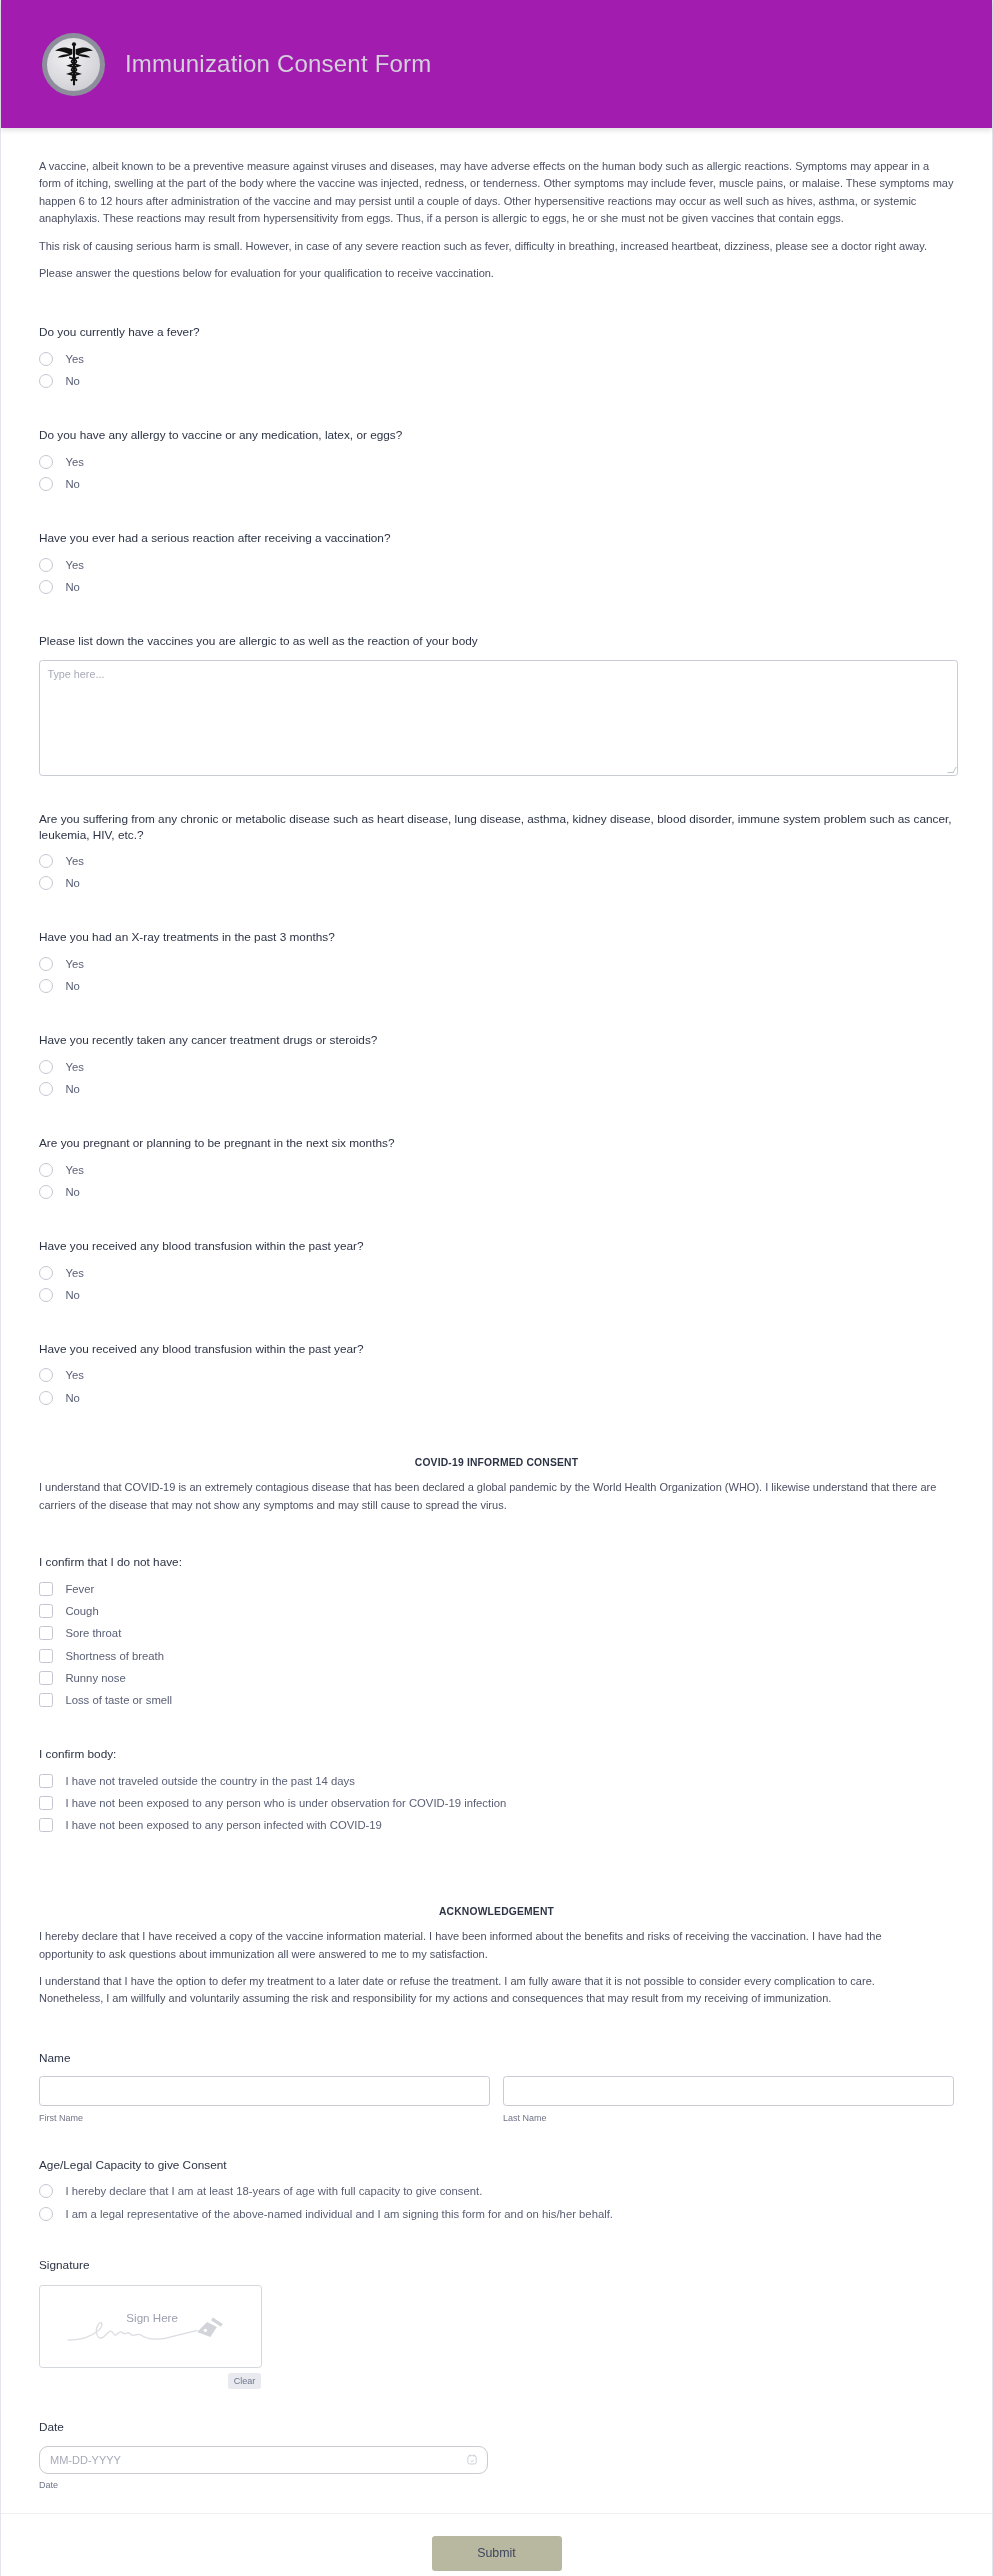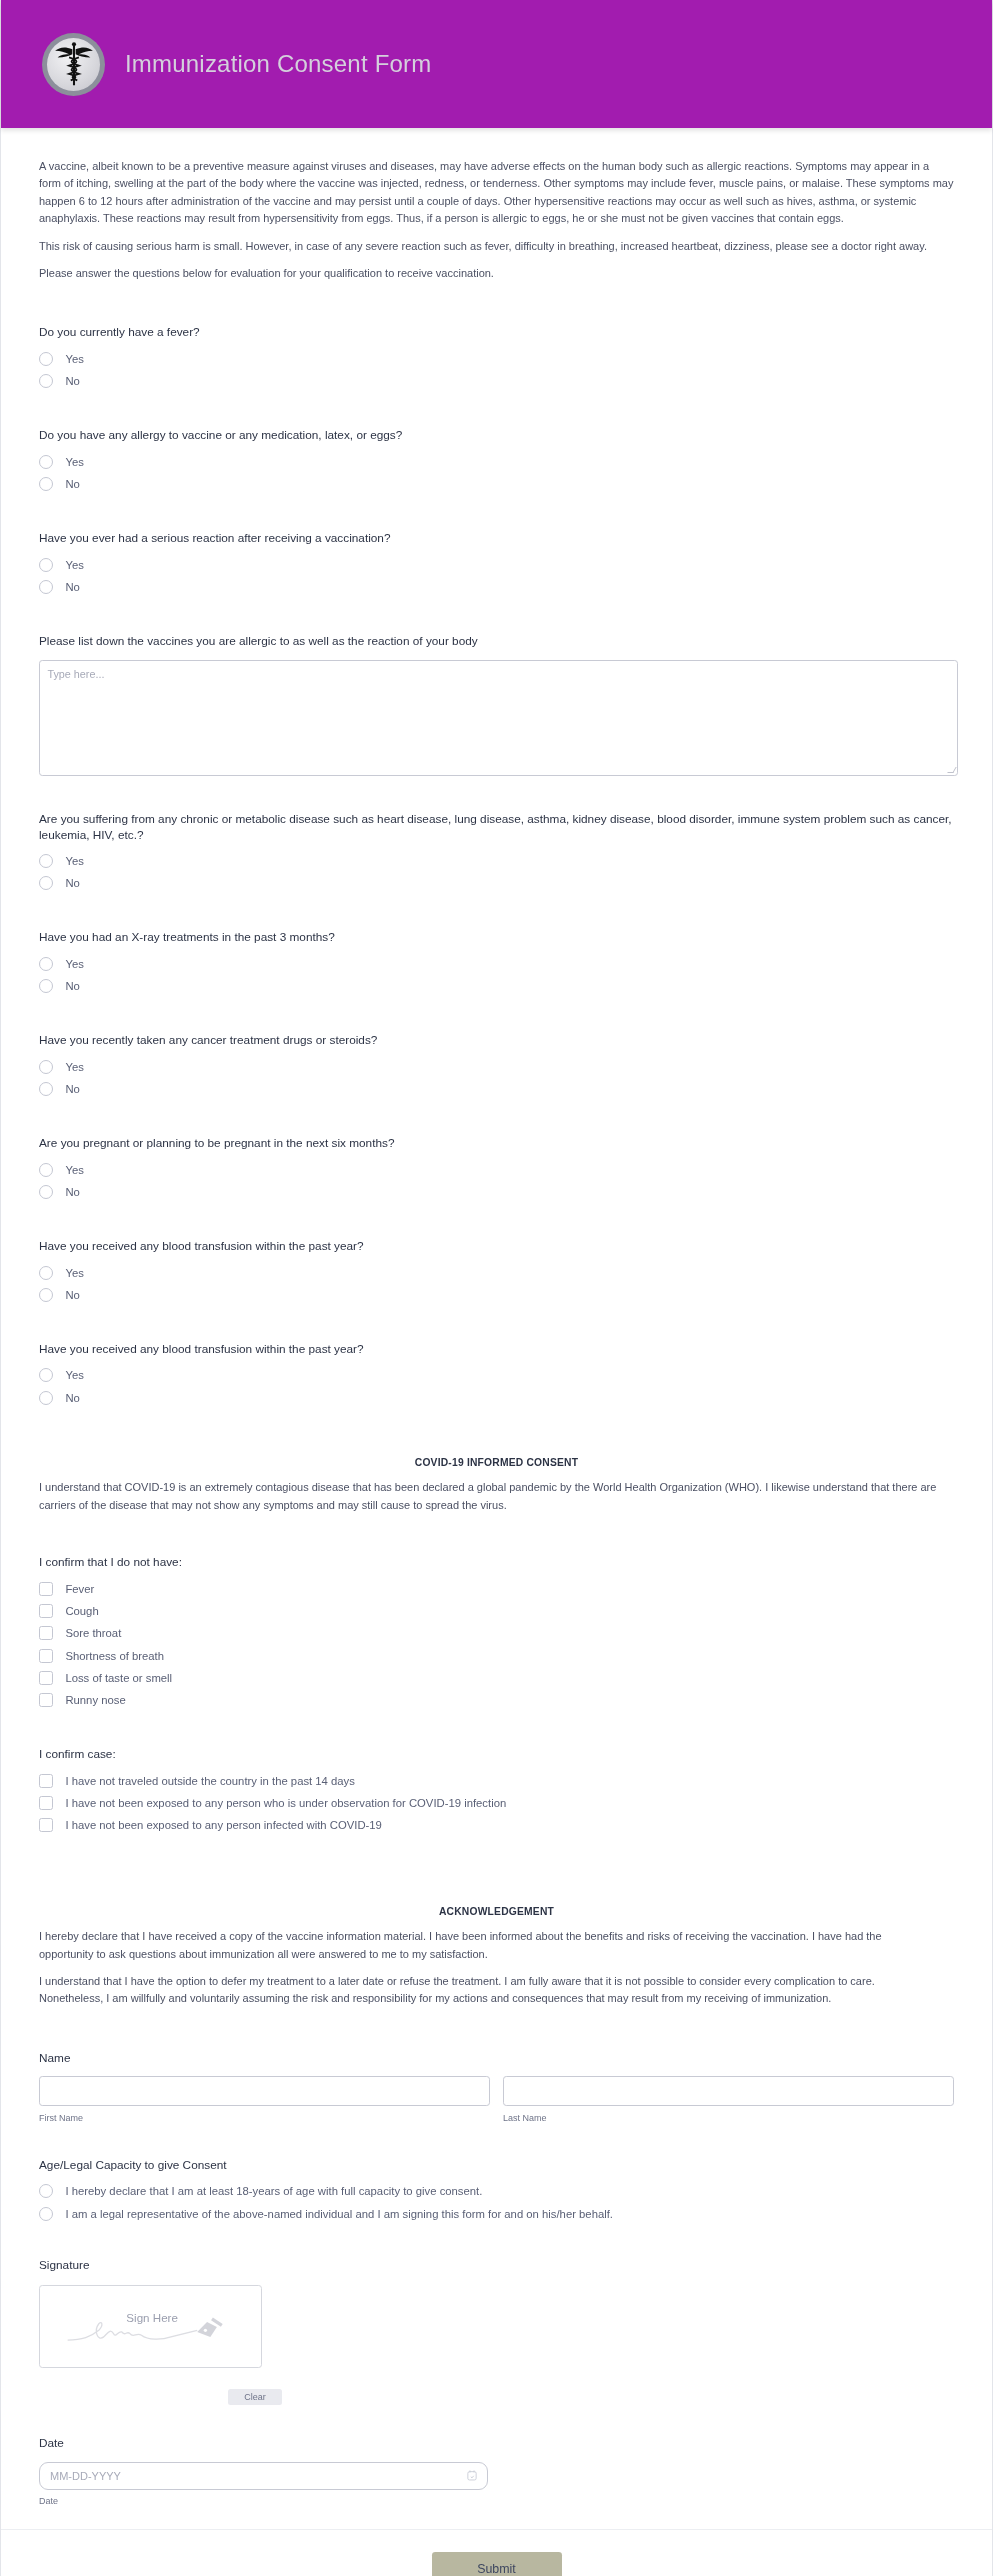--- a/index.html
+++ b/index.html
@@ -22,21 +22,21 @@
     .section-title { text-align: center; font-size: 10.3px; font-weight: bold; color: #2c3345; margin-top: 48px; letter-spacing: 0.2px; }
     .section-text { font-size: 11px; line-height: 17.4px; color: #4b5063; margin-top: 11.6px; }
     .section-text + .section-text { margin-top: 10px; }
     .name-row { display: flex; gap: 13px; margin-top: 10px; }
     .name-col { flex: 1; }
     .input { height: 30px; border: 0.8px solid #c8cad4; border-radius: 3.3px; background: #fff; }
     .sublabel { font-size: 9px; color: #6f7489; margin-top: 6.6px; }
     .sig-box { width: 223px; height: 83px; border: 0.8px solid #d5d7de; border-radius: 3.3px; margin-top: 11.6px; position: relative; }
     .sig-text { position: absolute; top: 25px; left: 0; width: 100%; text-align: center; font-size: 11.6px; color: #9a9eae; padding-left: 3.3px; }
     .sig-svg { position: absolute; left: 25px; top: 23px; }
-    .clear-btn { width: 54px; height: 15.7px; background: #e9eaef; border-radius: 2.5px; font-size: 9px; color: #6f7489; display: flex; align-items: center; justify-content: center; margin-left: 189px; margin-top: 21px; text-align: right; }
+    .clear-btn { width: 33px; height: 15.7px; background: #e9eaef; border-radius: 2.5px; font-size: 9px; color: #6f7489; display: flex; align-items: center; justify-content: center; margin-left: 189px; margin-top: 5px; text-align: right; }
     .date-input { width: 449px; height: 28px; border: 0.8px solid #c8cad4; border-radius: 9px; margin-top: 10px; display: flex; align-items: center; justify-content: space-between; padding: 0 10px; font-size: 11px; color: #a7aab8; }
     .footer { border-top: 0.8px solid #eceef2; margin-top: 23px; height: 89px; display: flex; justify-content: center; align-items: flex-start; padding-top: 21.5px; }
     .submit { width: 130px; height: 35px; background: #b8b7a0; border-radius: 3.3px; font-size: 12.4px; color: #3e4760; display: flex; align-items: center; justify-content: center; border: none; }
   </style>
 </head>
 <body>
 
 <div class="page">
 
   <div class="header">
@@ -195,30 +195,30 @@
       <div class="opt">
           <span class="check"></span>
           <span>Sore throat</span>
         </div>
       <div class="opt">
           <span class="check"></span>
           <span>Shortness of breath</span>
         </div>
       <div class="opt">
           <span class="check"></span>
+          <span>Runny nose</span>
+        </div>
+      <div class="opt">
+          <span class="check"></span>
           <span>Loss of taste or smell</span>
         </div>
-      <div class="opt">
-          <span class="check"></span>
-          <span>Runny nose</span>
-        </div>
-    </div>
-
-    <div class="q">
-      <div class="q-label">I confirm case:</div>
+    </div>
+
+    <div class="q">
+      <div class="q-label">I confirm body:</div>
       <div class="opt">
           <span class="check"></span>
           <span>I have not traveled outside the country in the past 14 days</span>
         </div>
       <div class="opt">
           <span class="check"></span>
           <span>I have not been exposed to any person who is under observation for COVID-19 infection</span>
         </div>
       <div class="opt">
           <span class="check"></span>

